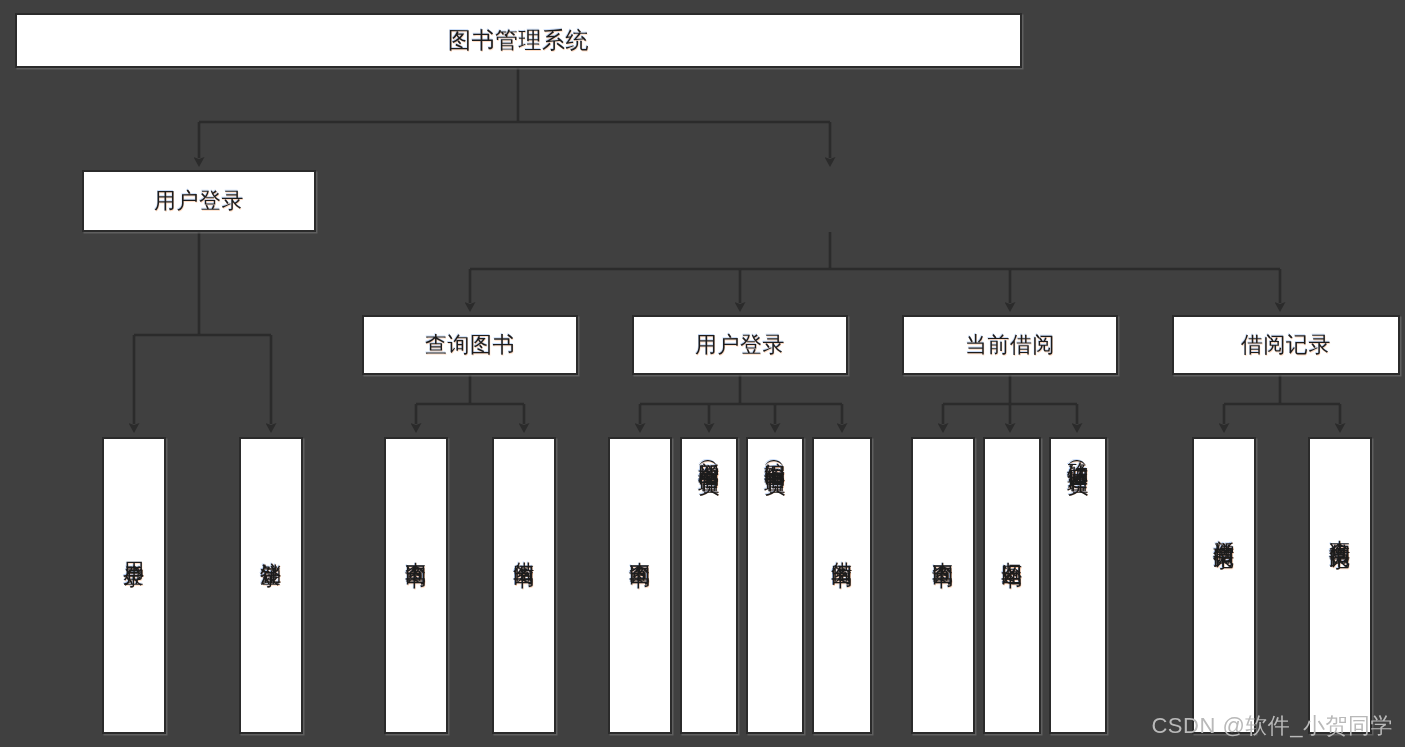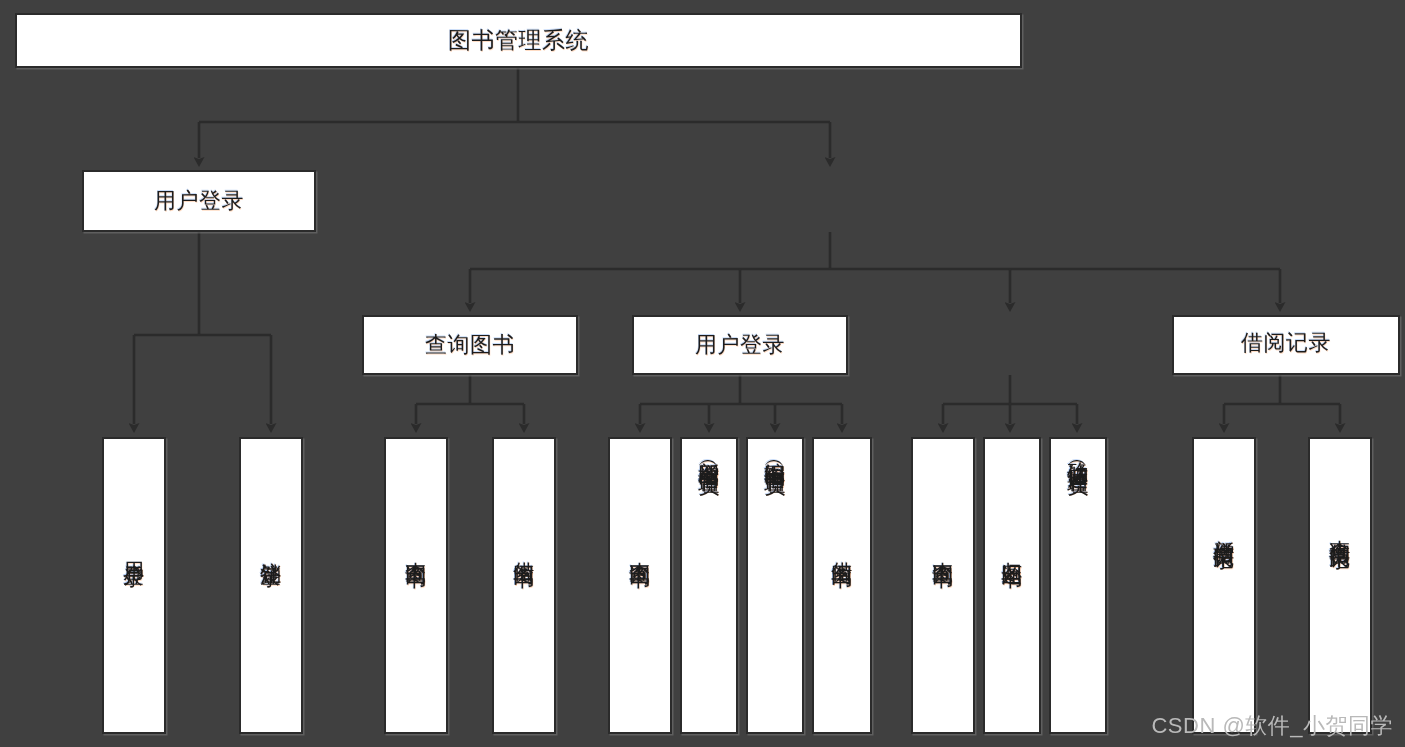--- a/index.html
+++ b/index.html
@@ -139,21 +139,24 @@
   <div class="node lvl2" style="left:82px;top:170px;width:234px;height:62px;">
     <span class="label">用户登录</span>
   </div>
 
   <div class="node lvl3" style="left:362px;top:315px;width:216px;height:60px;">
     <span class="label">查询图书</span>
   </div>
   <div class="node lvl3" style="left:632px;top:315px;width:216px;height:60px;">
     <span class="label">用户登录</span>
   </div>
-  <div class="node lvl3" style="left:1172px;top:315px;width:228px;height:60px;font-family:Liberation Mono, monospace;">
+  <div class="node lvl3" style="left:902px;top:315px;width:216px;height:60px;">
+    <span class="label">当前借阅</span>
+  </div>
+  <div class="node lvl3" style="left:1172px;top:315px;width:228px;height:60px;">
     <span class="label">借阅记录</span>
   </div>
 
   <div class="node leaf mid2" style="left:102px;top:437px;width:64px;height:297px;">
     <span class="label">用户登录</span>
   </div>
   <div class="node leaf mid2" style="left:239px;top:437px;width:64px;height:297px;">
     <span class="label">注销登录</span>
   </div>
 

